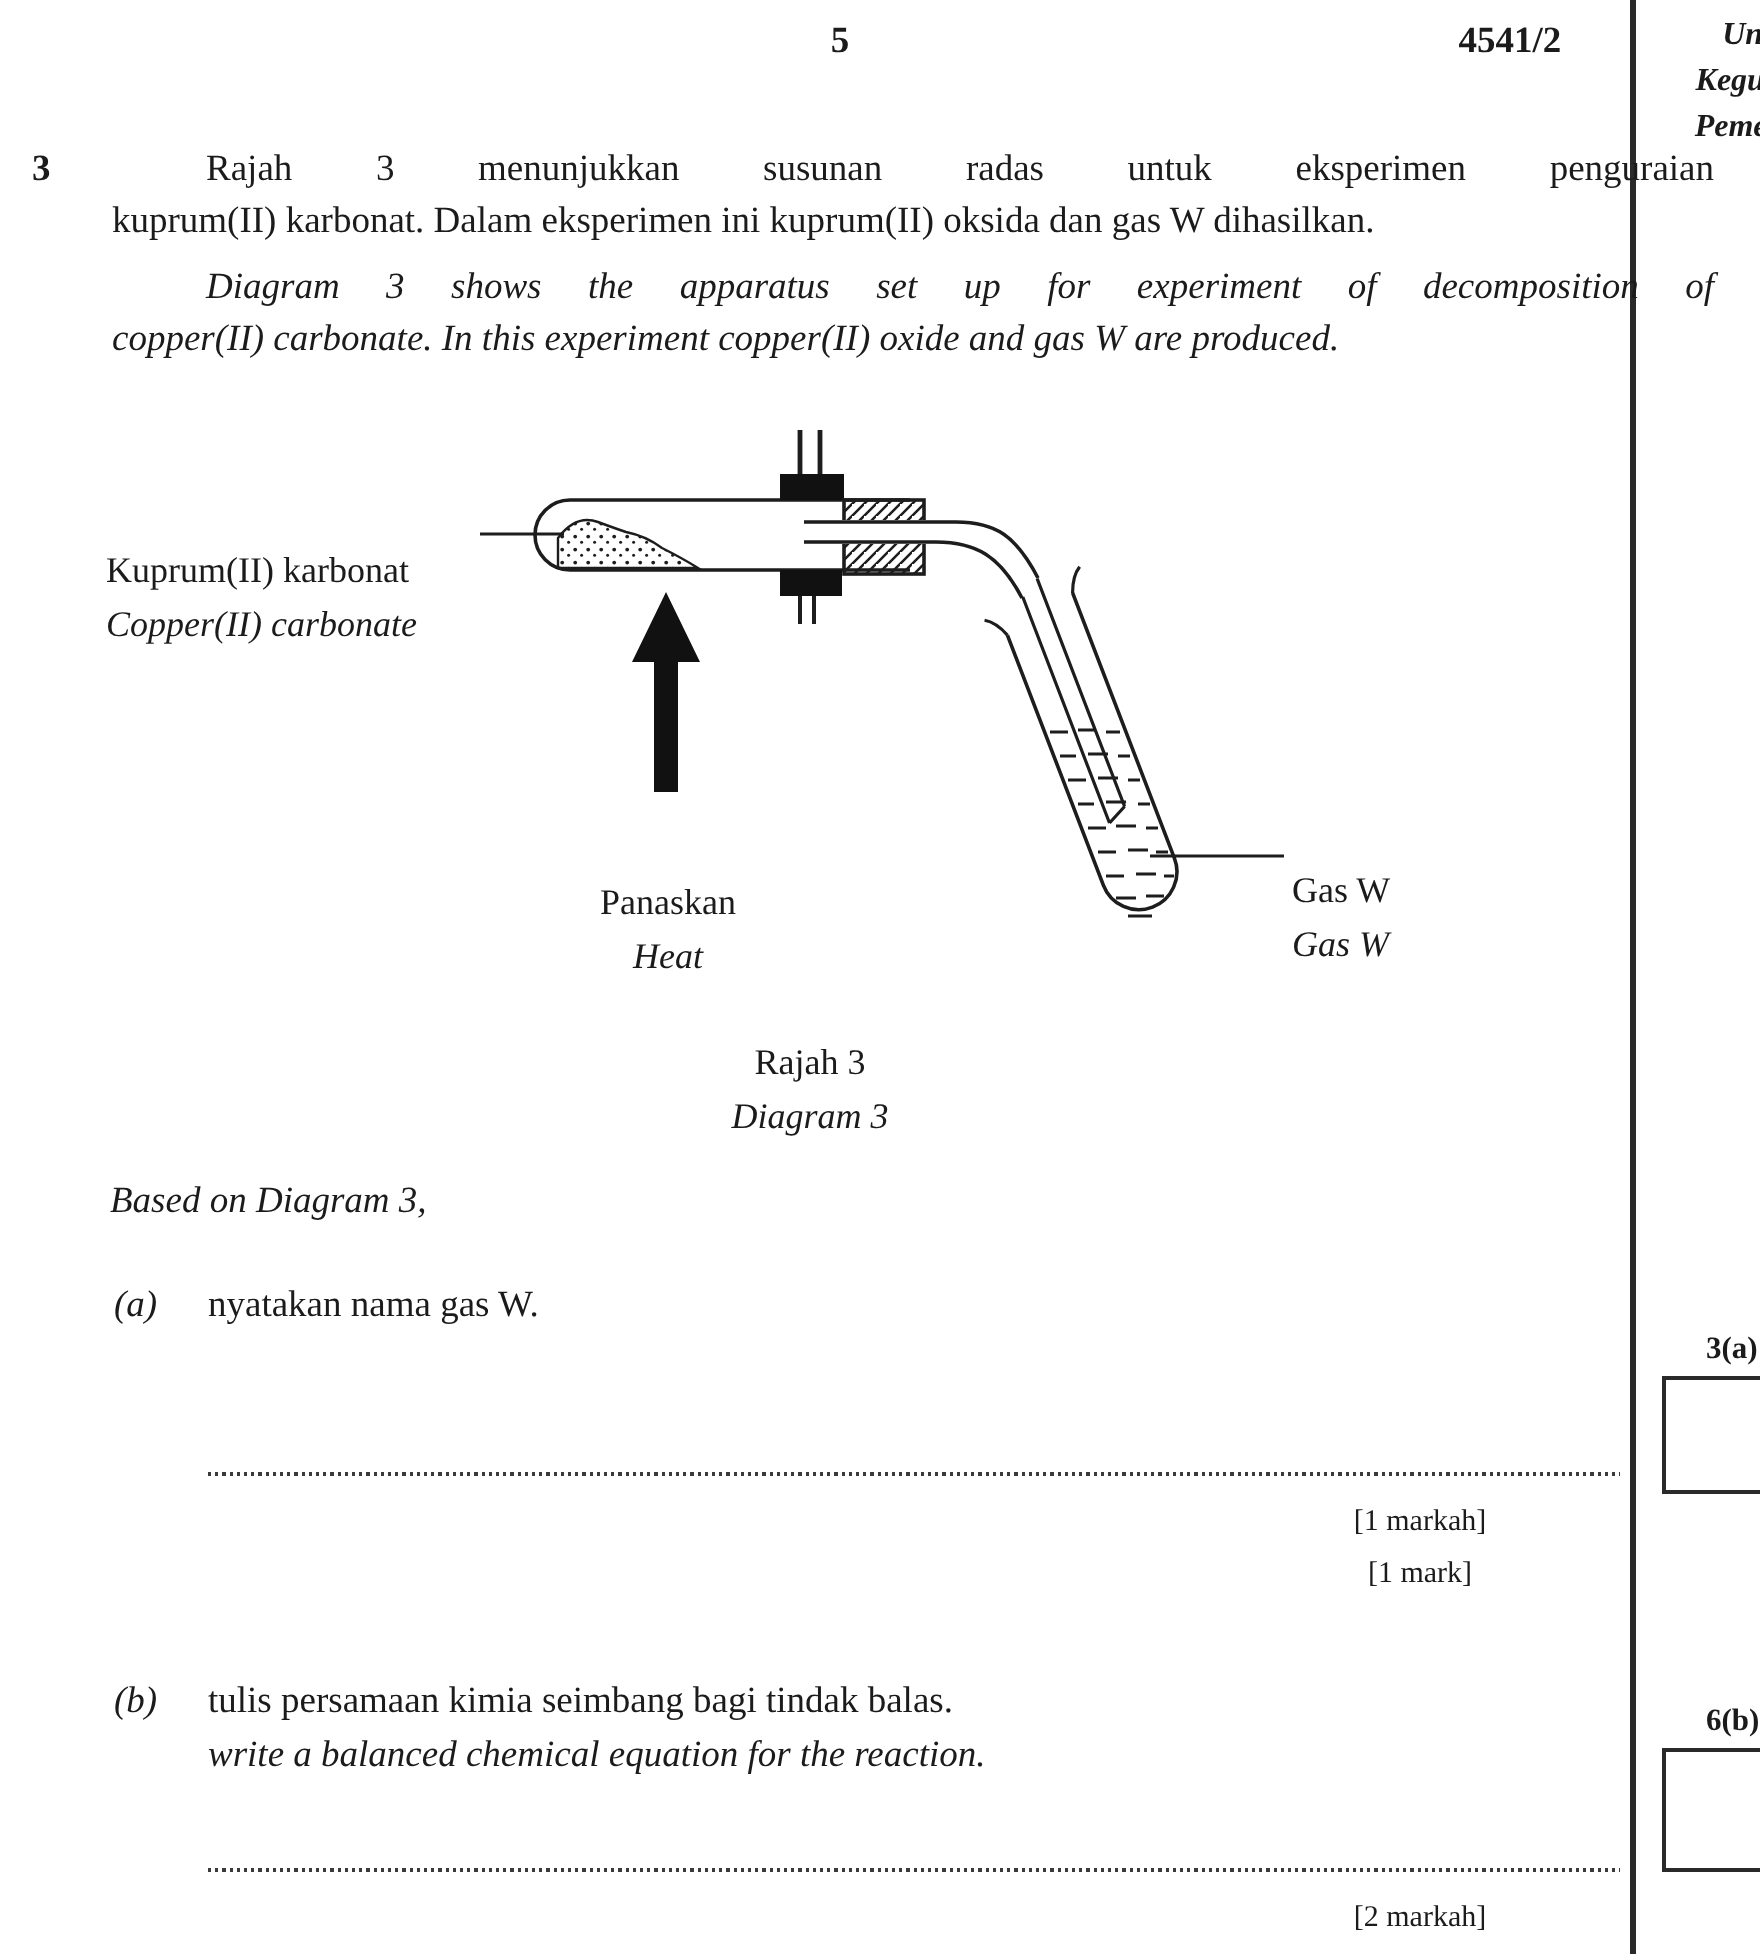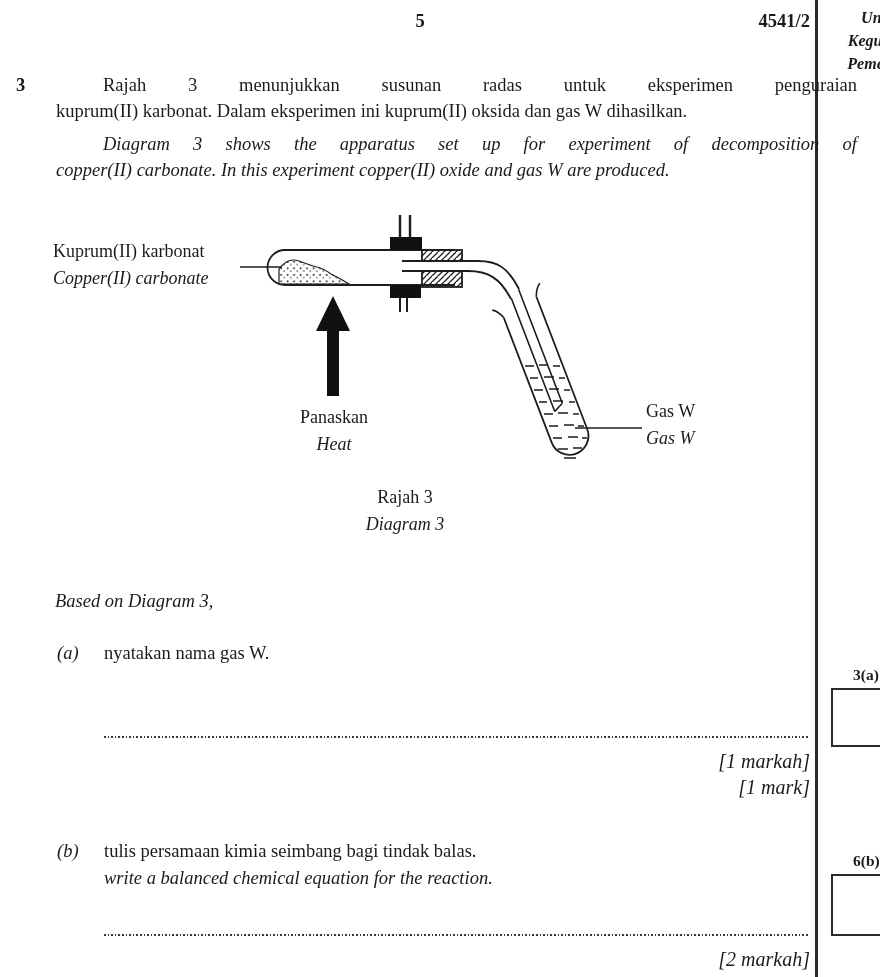--- a/index.html
+++ b/index.html
@@ -8,31 +8,31 @@
     overflow:hidden;
     font-family:"Liberation Serif","DejaVu Serif",serif;
     color:#1b1b1b;
   }
   .abs{position:absolute;}
   .t{font-size:18.5px;line-height:26px;white-space:nowrap;}
   .it{font-style:italic;}
   .b{font-weight:bold;}
   .just{white-space:normal;text-align:justify;text-align-last:justify;margin-left:47px;}
   .center{text-align:center;}
-  .right{text-align:right;}
+  .right{text-align:center;}
   .vrule{width:2.5px;background:#2a2a2a;}
   .dotline{
     height:2.2px;
     background:repeating-linear-gradient(90deg,#3a3a3a 0 1.6px,transparent 1.6px 3.6px);
   }
-  .marknote{font-size:20px;line-height:26px;font-style:italic;}
+  .marknote{font-size:15px;line-height:26px;}
   .marginnote{font-size:16px;line-height:23px;font-style:italic;font-weight:600;text-align:center;}
   .marginlbl{font-size:15.5px;font-weight:bold;}
   .markbox{border:2.2px solid #2a2a2a;background:#fff;}
-  .diaglbl{font-size:18px;line-height:27px;white-space:nowrap;}
+  .diaglbl{font-size:18px;line-height:27px;white-space:nowrap;margin-top:34px;}
   svg .ln{stroke:#1d1d1d;fill:none;}
 </style>
 </head>
 <body>
 
 <div class="page">
 
   <div class="abs t b center" style="left:403px;top:8px;width:34px;">5</div>
   <div class="abs t b right" style="left:700px;top:8px;width:110px;">4541/2</div>
 

